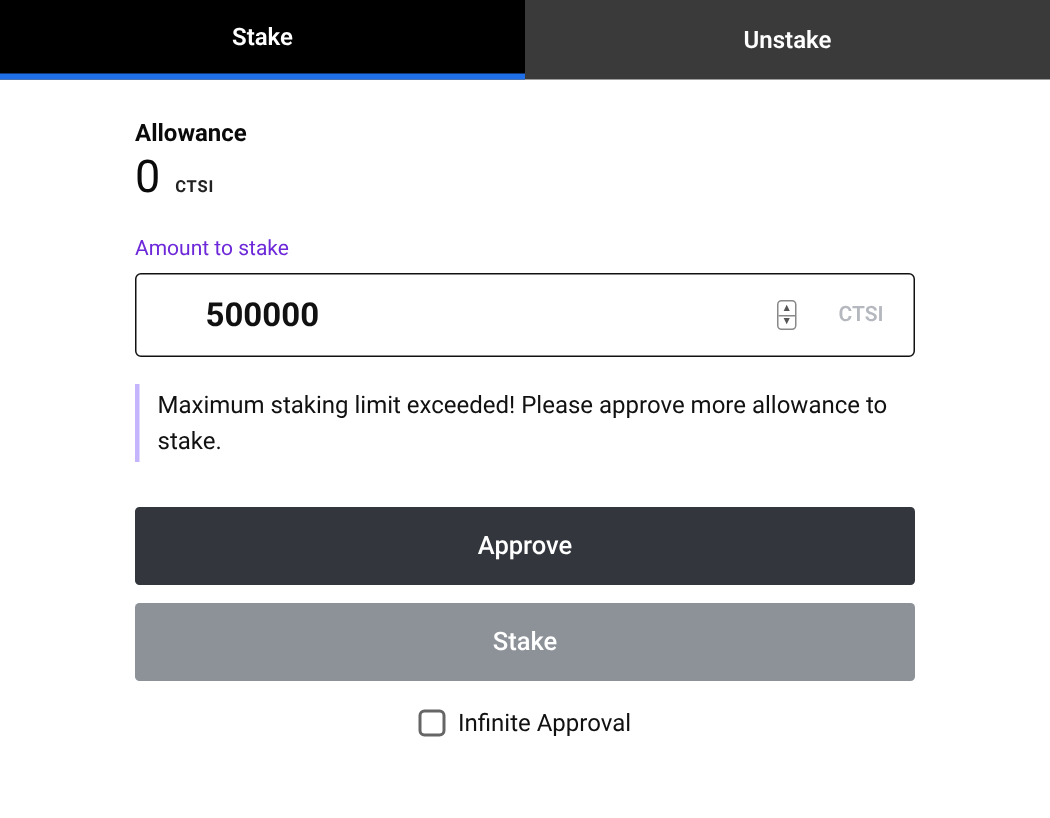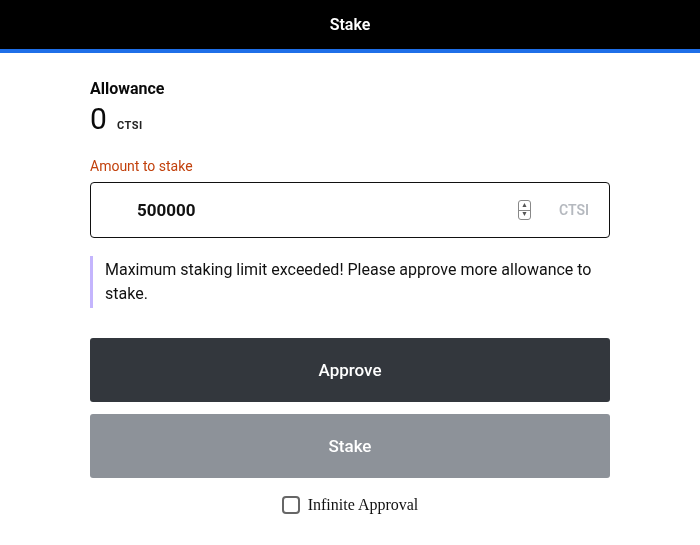--- a/index.html
+++ b/index.html
@@ -6,51 +6,52 @@
   html, body { width: 700px; height: 545px; font-family: -apple-system, BlinkMacSystemFont, "Segoe UI", Roboto, Arial, sans-serif; background: #fff; }
   .tabs { display: flex; height: 53px; }
   .tab { flex: 1; display: flex; align-items: center; justify-content: center; color: #fff; font-size: 16px; font-weight: 600; cursor: pointer; }
   .tab-active { background: #000; border-bottom: 4px solid #1f6fe8; }
   .tab-inactive { background: #3a3a3a; }
   .content { padding: 26px 90px 10px 90px; }
   .allowance-label { font-size: 16px; font-weight: 700; color: #0a0a0a; margin-bottom: 6px; }
   .allowance-row { display: flex; align-items: baseline; gap: 10px; margin-bottom: 24px; }
   .allowance-value { font-size: 30px; font-weight: 400; color: #0a0a0a; line-height: 1;}
   .allowance-unit { font-size: 11px; font-weight: 700; color: #222; letter-spacing: 0.5px;}
-  .field-label { font-size: 14px; color: #c2410c; margin-bottom: 8px; }
+  .field-label { font-size: 14px; color: #6d28d9; margin-bottom: 8px; }
   .input-wrap { display: flex; align-items: center; border: 1px solid #111; border-radius: 4px; height: 56px; padding: 0 20px 0 0; margin-bottom: 18px;}
   .amount-input {
     flex: 1;
     border: none;
     outline: none;
-    font-size: 17px;
+    font-size: 22px;
     font-weight: 700;
     color: #111;
     padding: 0 0 0 46px;
     height: 100%;
     background: transparent;
     font-family: inherit;
   }
   .stepper { display: flex; flex-direction: column; border: 1px solid #888; border-radius: 3px; width: 13px; height: 20px; margin-right: 28px;}
   .stepper div { flex:1; display:flex; align-items:center; justify-content:center; font-size:7px; line-height:1; color:#555; cursor:pointer;}
   .stepper div:first-child { border-bottom: 1px solid #888; }
   .input-unit { font-size: 14px; color: #b5b9bf; font-weight: 600;}
   .warning { border-left: 3px solid #c4b5fd; padding: 2px 0 2px 12px; font-size: 16px; color: #111; line-height: 1.5; margin-bottom: 30px;}
-  .btn { width: 100%; height: 64px; border: none; border-radius: 3px; color: #fff; font-size: 17px; font-weight: 500; cursor: pointer; font-family: inherit; display:flex; align-items:center; justify-content:center;}
+  .btn { width: 100%; height: 52px; border: none; border-radius: 3px; color: #fff; font-size: 17px; font-weight: 500; cursor: pointer; font-family: inherit; display:flex; align-items:center; justify-content:center;}
   .btn-primary { background: #33373d; margin-bottom: 12px;}
   .btn-secondary { background: #8d9299; margin-bottom: 18px;}
   .infinite-row { display: flex; align-items: center; justify-content: center; gap: 8px;}
   .checkbox { width: 18px; height: 18px; border: 2px solid #666; border-radius: 4px; background:#fff; cursor:pointer;}
-  .infinite-label { font-size: 16px; color: #111; font-family: Liberation Serif, serif; }
+  .infinite-label { font-size: 16px; color: #111; }
 </style>
 </head>
 <body>
 
 <div class="tabs">
   <div class="tab tab-active">Stake</div>
+  <div class="tab tab-inactive">Unstake</div>
 </div>
 
 <div class="content">
   <div class="allowance-label">Allowance</div>
   <div class="allowance-row">
     <span class="allowance-value">0</span>
     <span class="allowance-unit">CTSI</span>
   </div>
 
   <div class="field-label">Amount to stake</div>

